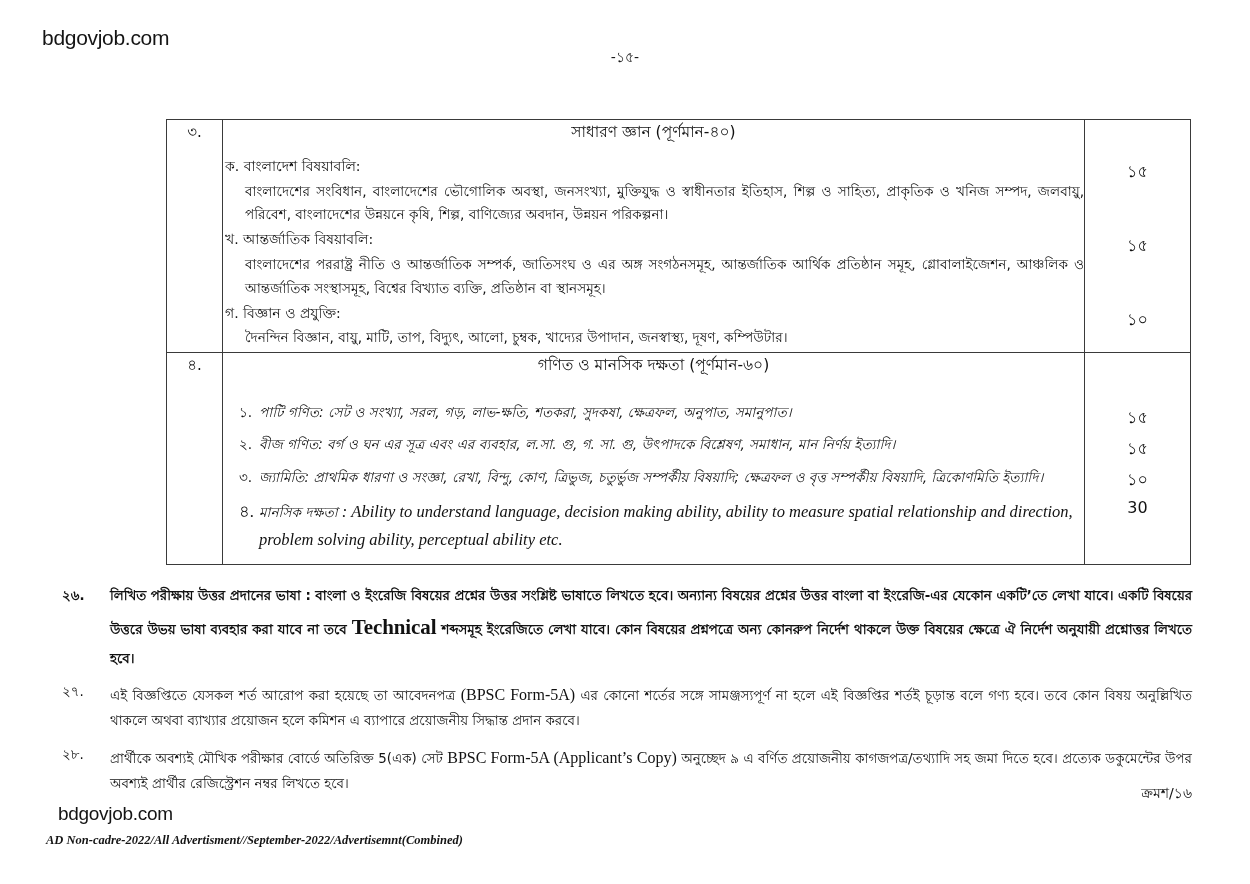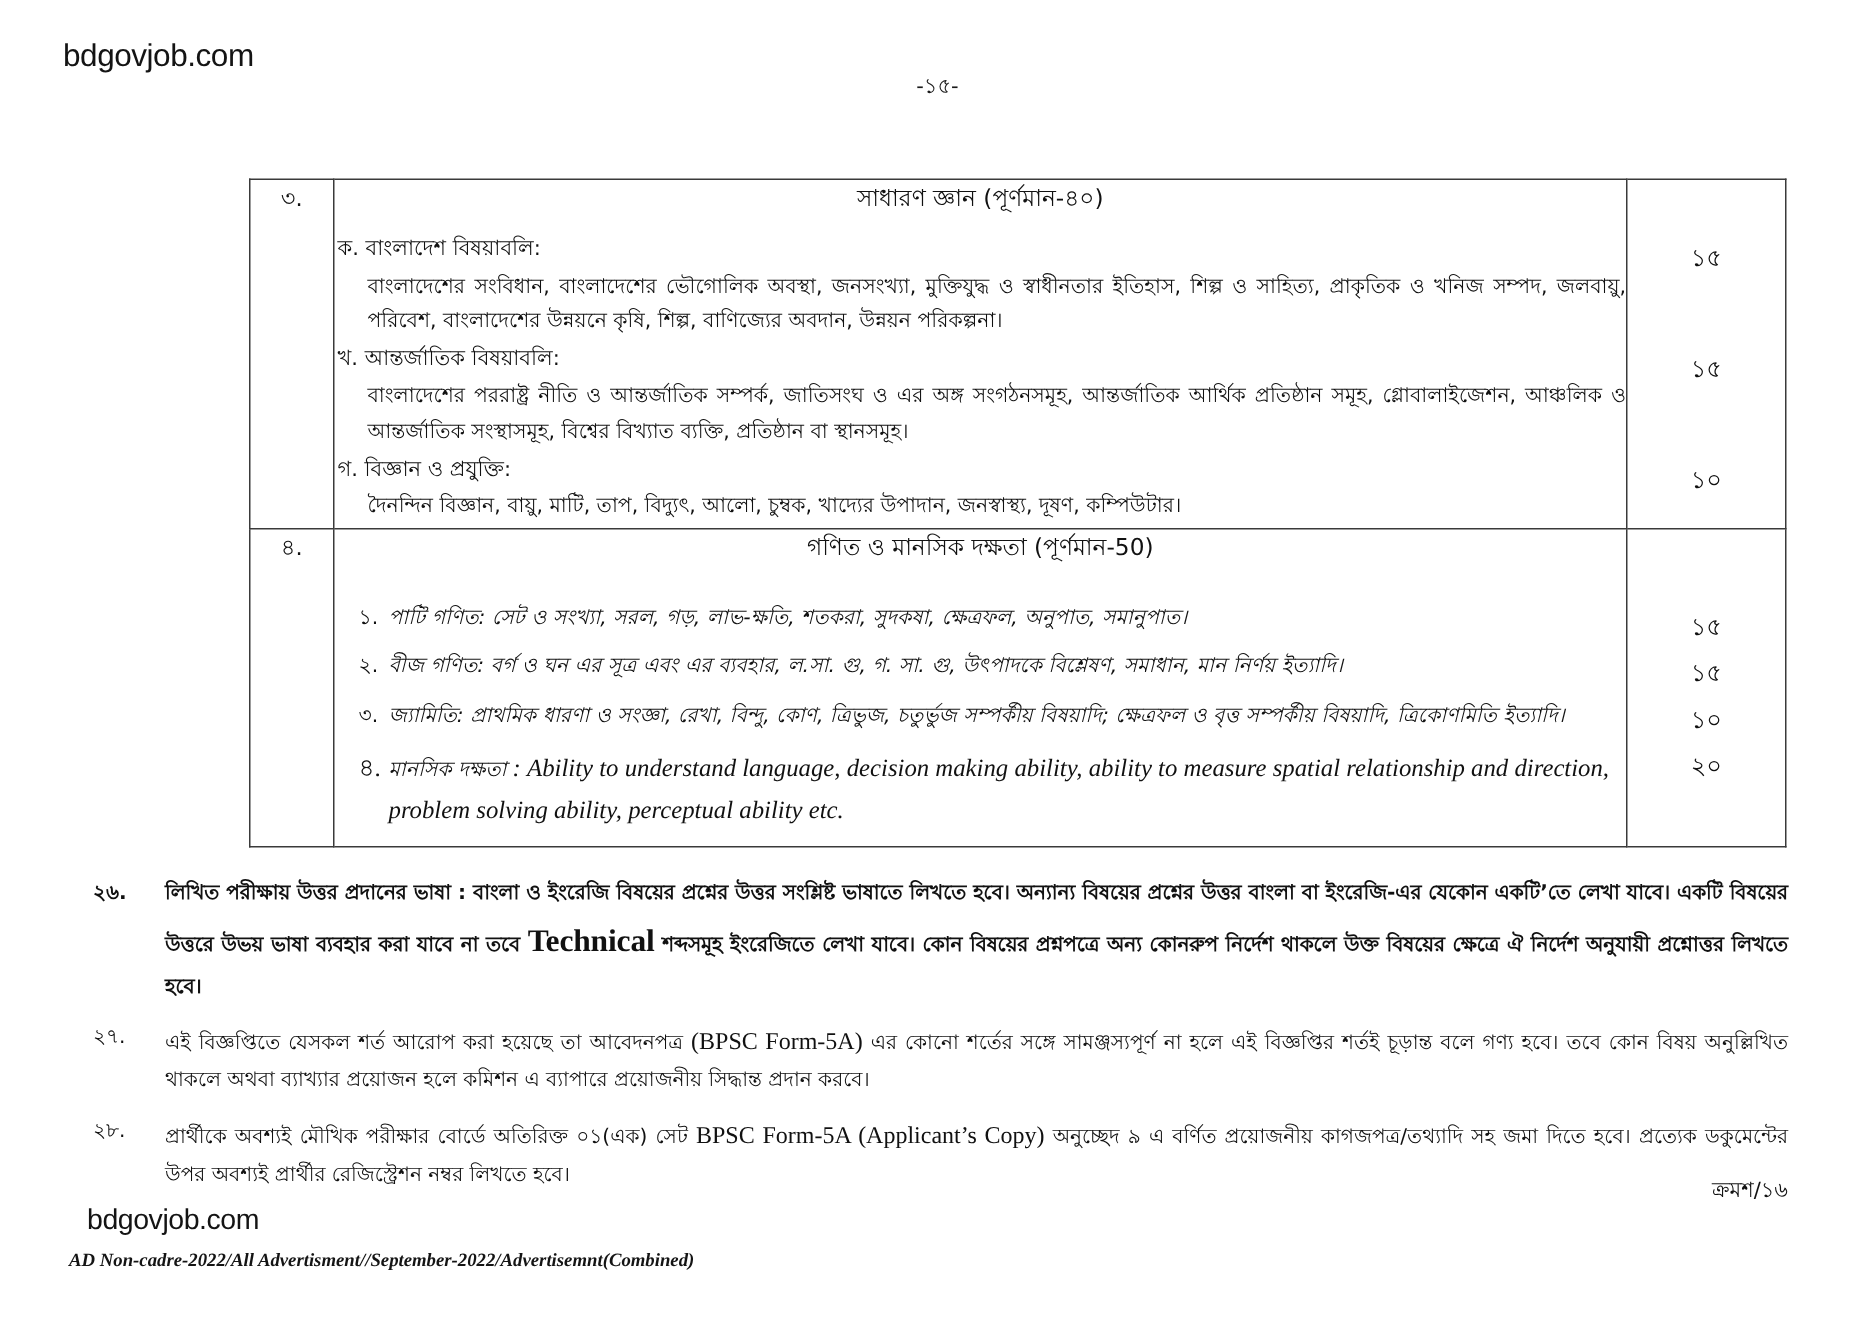--- a/index.html
+++ b/index.html
@@ -234,21 +234,21 @@
       <td class="cell-mark">
         <span class="mark" style="top:39px">১৫</span>
         <span class="mark" style="top:113px">১৫</span>
         <span class="mark" style="top:187px">১০</span>
       </td>
     </tr>
 
     <tr>
       <td class="cell-no">৪.</td>
       <td class="cell-body">
-        <div class="section-title">গণিত ও মানসিক দক্ষতা (পূর্ণমান-50)</div>
+        <div class="section-title">গণিত ও মানসিক দক্ষতা (পূর্ণমান-৬০)</div>
         <ul class="num-list">
           <li class="num-item" style="margin-top:22px">
             <span class="idx">১.</span>
             <span class="txt">পাটি গণিত: সেট ও সংখ্যা, সরল, গড়, লাভ-ক্ষতি, শতকরা, সুদকষা, ক্ষেত্রফল, অনুপাত, সমানুপাত।</span>
           </li>
           <li class="num-item">
             <span class="idx">২.</span>
             <span class="txt">বীজ গণিত: বর্গ ও ঘন এর সূত্র এবং এর ব্যবহার, ল.সা. গু, গ. সা. গু, উৎপাদকে বিশ্লেষণ, সমাধান, মান নির্ণয় ইত্যাদি।</span>
           </li>
           <li class="num-item">
@@ -258,41 +258,41 @@
           <li class="num-item">
             <span class="idx eng">৪.</span>
             <span class="txt"><span>মানসিক দক্ষতা</span><span class="eng"> : Ability to understand language, decision making ability, ability to measure spatial relationship and direction, problem solving ability, perceptual ability etc.</span></span>
           </li>
         </ul>
       </td>
       <td class="cell-mark">
         <span class="mark" style="top:52px">১৫</span>
         <span class="mark" style="top:83px">১৫</span>
         <span class="mark" style="top:114px">১০</span>
-        <span class="mark" style="top:145px">২০</span>
+        <span class="mark" style="top:145px">30</span>
       </td>
     </tr>
   </tbody>
 </table>
 
 <div class="clauses">
 
 
   <div class="clause bold">
     <span class="cnum">২৬.</span>
     <span class="cbody"><span>লিখিত পরীক্ষায় উত্তর প্রদানের ভাষা : বাংলা ও ইংরেজি বিষয়ের প্রশ্নের উত্তর সংশ্লিষ্ট ভাষাতে লিখতে হবে। অন্যান্য বিষয়ের প্রশ্নের উত্তর বাংলা বা ইংরেজি-এর যেকোন একটি’তে লেখা যাবে। একটি বিষয়ের উত্তরে উভয় ভাষা ব্যবহার করা যাবে না তবে </span><span class="eng-inline-b">Technical</span><span> শব্দসমূহ ইংরেজিতে লেখা যাবে। কোন বিষয়ের প্রশ্নপত্রে অন্য কোনরুপ নির্দেশ থাকলে উক্ত বিষয়ের ক্ষেত্রে ঐ নির্দেশ অনুযায়ী প্রশ্নোত্তর লিখতে হবে।</span></span>
   </div>
 
   <div class="clause">
     <span class="cnum">২৭.</span>
     <span class="cbody"><span>এই বিজ্ঞপ্তিতে যেসকল শর্ত আরোপ করা হয়েছে তা আবেদনপত্র </span><span class="eng-inline">(BPSC Form-5A)</span><span> এর কোনো শর্তের সঙ্গে সামঞ্জস্যপূর্ণ না হলে এই বিজ্ঞপ্তির শর্তই চূড়ান্ত বলে গণ্য হবে। তবে কোন বিষয় অনুল্লিখিত থাকলে অথবা ব্যাখ্যার প্রয়োজন হলে কমিশন এ ব্যাপারে প্রয়োজনীয় সিদ্ধান্ত প্রদান করবে।</span></span>
   </div>
 
   <div class="clause">
     <span class="cnum">২৮.</span>
-    <span class="cbody"><span>প্রার্থীকে অবশ্যই মৌখিক পরীক্ষার বোর্ডে অতিরিক্ত ০১(এক) সেট </span><span class="eng-inline">BPSC Form-5A (Applicant’s Copy)</span><span> অনুচ্ছেদ ৯ এ বর্ণিত প্রয়োজনীয় কাগজপত্র/তথ্যাদি সহ জমা দিতে হবে। প্রত্যেক ডকুমেন্টের উপর অবশ্যই প্রার্থীর রেজিস্ট্রেশন নম্বর লিখতে হবে।</span></span>
+    <span class="cbody"><span>প্রার্থীকে অবশ্যই মৌখিক পরীক্ষার বোর্ডে অতিরিক্ত 5(এক) সেট </span><span class="eng-inline">BPSC Form-5A (Applicant’s Copy)</span><span> অনুচ্ছেদ ৯ এ বর্ণিত প্রয়োজনীয় কাগজপত্র/তথ্যাদি সহ জমা দিতে হবে। প্রত্যেক ডকুমেন্টের উপর অবশ্যই প্রার্থীর রেজিস্ট্রেশন নম্বর লিখতে হবে।</span></span>
   </div>
 
 </div>
 
 <div class="continued">ক্রমশ/১৬</div>
 <div class="brand-bottom">bdgovjob.com</div>
 <div class="doc-ref">AD Non-cadre-2022/All Advertisment//September-2022/Advertisemnt(Combined)</div>
 
 </body></html>

